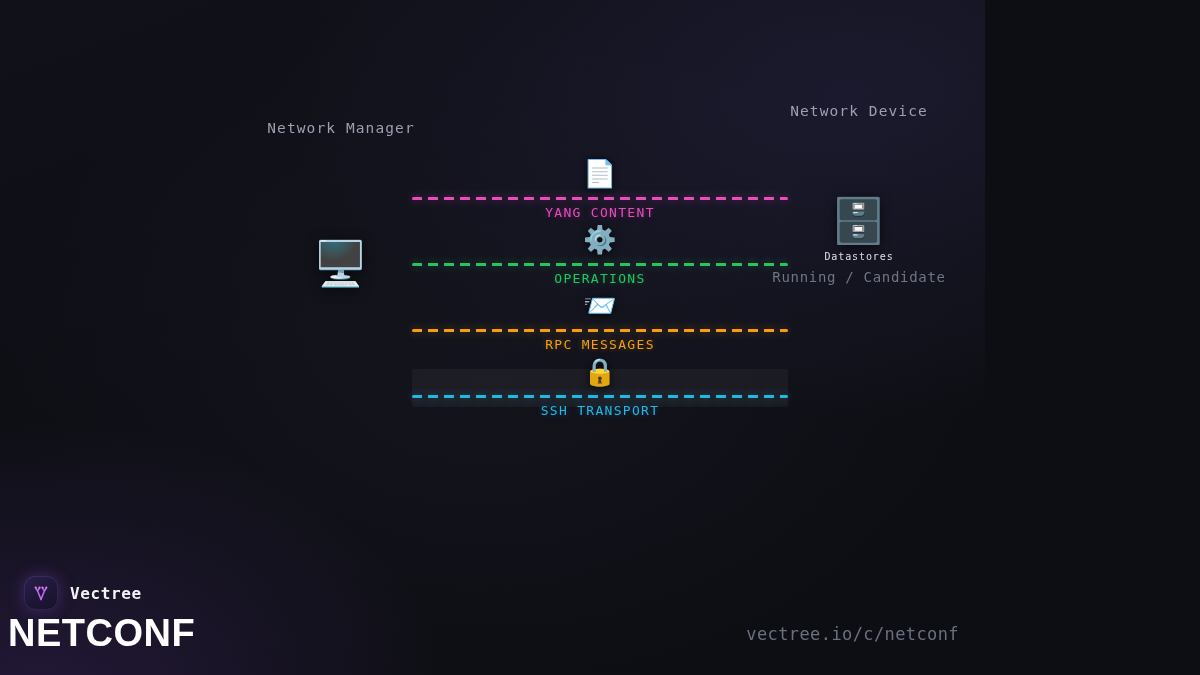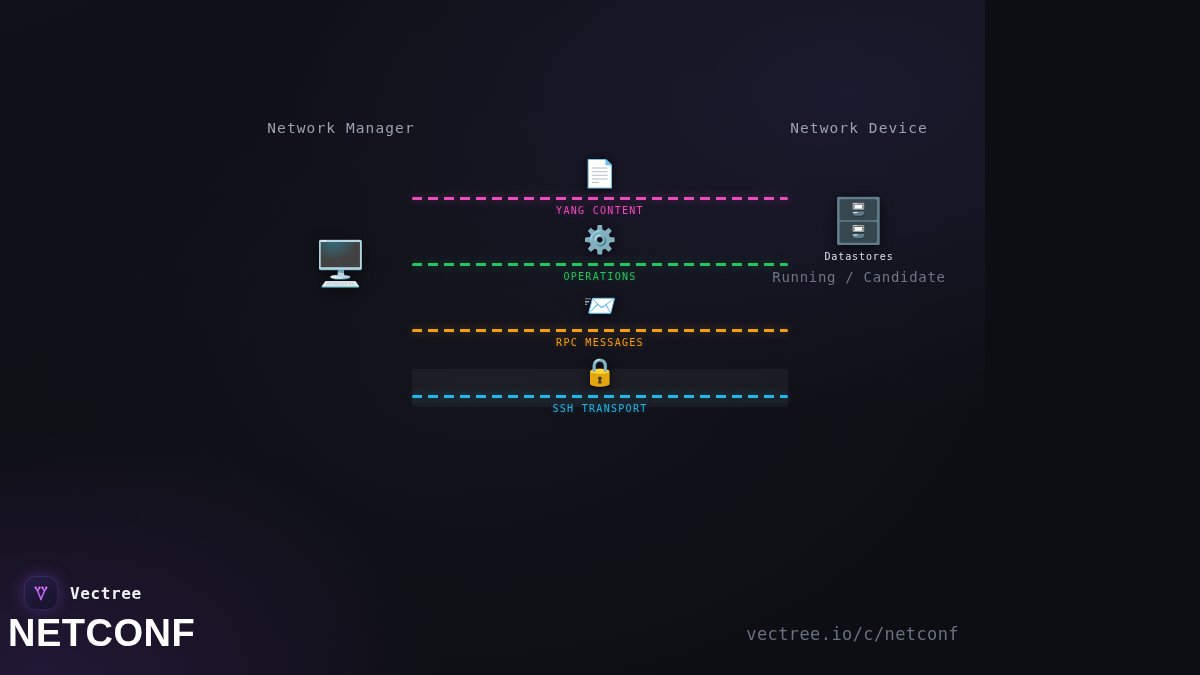--- a/index.html
+++ b/index.html
@@ -26,21 +26,21 @@
   .col-title {
     position: absolute;
     font-family: "DejaVu Sans Mono", "Liberation Mono", monospace;
     font-size: 14.5px;
     letter-spacing: 1.1px;
     color: #9aa0b0;
     white-space: nowrap;
     transform: translateX(-50%);
   }
   #title-left  { left: 341px; top: 120px; }
-  #title-right { left: 859px; top: 120px; text-align: center; }
+  #title-right { left: 859px; top: 103px; text-align: center; }
 
   
   .node {
     position: absolute;
     transform: translateX(-50%);
     text-align: center;
     width: 240px;
   }
   .node-glyph {
     font-size: 44px;
@@ -99,21 +99,21 @@
     line-height: 30px;
     font-family: "DejaVu Sans", sans-serif;
     filter: drop-shadow(0 1px 4px rgba(0,0,0,0.75));
     user-select: none;
   }
   .layer .caption {
     position: absolute;
     left: 188px;
     transform: translateX(-50%);
     top: 8px;
-    font-size: 10px;
+    font-size: 13px;
     letter-spacing: 1.3px;
     white-space: nowrap;
     font-family: "DejaVu Sans Mono", "Liberation Mono", monospace;
     text-align: center;
   }
 
   #layer-yang  { top: 197px; }
   #layer-ops   { top: 263px; }
   #layer-rpc   { top: 329px; }
   #layer-ssh   { top: 395px; }

